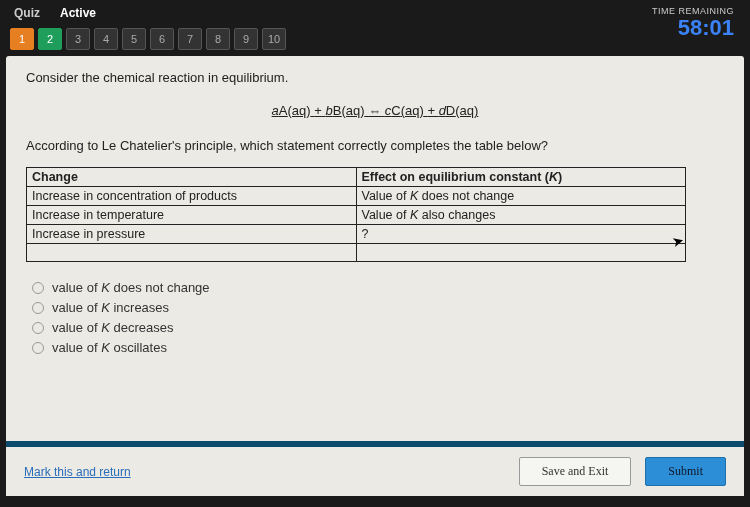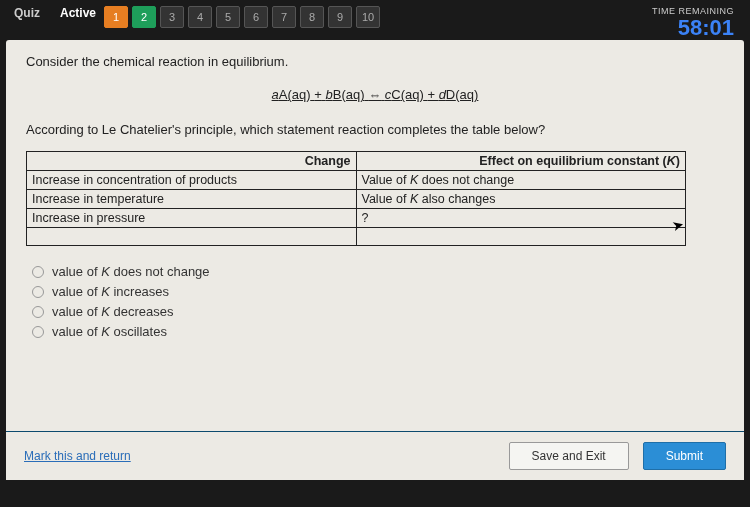--- a/index.html
+++ b/index.html
@@ -12,21 +12,21 @@
     font-size: 13px;
   }
   .top-bar {
     background: #1a1a1a;
     color: #ddd;
     padding: 4px 10px 0 10px;
     display: flex;
     align-items: flex-start;
     justify-content: space-between;
   }
-  .top-left { display: flex; flex-direction: row; gap: 4px; }
+  .top-left { display: flex; flex-direction: column; gap: 4px; }
   .tabs-row { display: flex; gap: 12px; font-size: 12px; font-weight: bold; padding: 2px 4px; }
   .tabs-row .tab-label { color: #ccc; }
   .tabs-row .tab-label.active { color: #fff; margin-left: 8px; }
   .numbox-row { display: flex; gap: 4px; padding: 2px 0 6px 0; }
   .numbox {
     width: 24px; height: 22px;
     border: 1px solid #555;
     background: #333;
     color: #aaa;
     display: flex; align-items: center; justify-content: center;
@@ -63,54 +63,55 @@
     width: 660px;
     font-size: 12.5px;
     margin-bottom: 18px;
   }
   table.eq-table th, table.eq-table td {
     border: 1px solid #222;
     padding: 2px 5px;
     text-align: left;
     height: 18px;
   }
-  table.eq-table th { font-weight: bold; background: transparent; text-align: right; }
+  table.eq-table th { font-weight: bold; background: transparent; }
   .italicK { font-style: italic; }
   .qmark-cell { text-align: center; }
   .cursor-arrow {
     position: absolute;
     font-size: 14px;
     color: #000;
     transform: rotate(-15deg);
     pointer-events: none;
   }
   .options { margin: 6px 0 10px 6px; }
   .opt { display: flex; align-items: center; gap: 8px; margin: 5px 0; font-size: 13px; color: #333; cursor: pointer; }
   .radio {
     width: 12px; height: 12px; border: 1px solid #999; border-radius: 50%;
     display: inline-block;
   }
   .footer-bar {
-    border-top: 1px solid #0c4a6e;
+    border-top: 6px solid #0c4a6e;
     background: #eceae4;
     padding: 10px 18px;
     display: flex;
     align-items: center;
     justify-content: space-between;
   }
   .mark-link { color: #2a6db8; font-size: 12px; text-decoration: underline; cursor: pointer; }
   .btn-row { display: flex; gap: 14px; align-items: center; }
   .btn {
     padding: 6px 22px;
     font-size: 12px;
     border-radius: 2px;
     cursor: pointer;
     border: 1px solid #999;
     background: #f5f5f2;
     color: #333;
+    font-family: Liberation Serif, serif;
   }
   .btn.next {
     background: #2b8ed6;
     border-color: #1f6fa8;
     color: #fff;
     position: relative;
     padding-right: 32px;
   }
   .btn.next::after {
     content: '';
@@ -122,21 +123,21 @@
     border-bottom: 13px solid transparent;
   }
   .next-arrow {
     position: absolute;
     right: -10px; top: 0;
     width: 0; height: 0;
     border-left: 12px solid #2b8ed6;
     border-top: 14px solid transparent;
     border-bottom: 14px solid transparent;
   }
-  .btn.submit { background: #2b8ed6; border-color: #1f6fa8; color: #ffffff; }
+  .btn.submit { background: #2b8ed6; border-color: #1f6fa8; color: #0f172a; }
 </style>
 </head>
 <body>
 
 <div class="top-bar">
   <div class="top-left">
     <div class="tabs-row">
       <span class="tab-label">Quiz</span>
       <span class="tab-label active">Active</span>
     </div>
@@ -166,21 +167,21 @@
     <div class="equation">
       <span class="coef">a</span><span>A</span><span>(aq)</span>
       <span>+</span>
       <span class="coef">b</span><span>B</span><span>(aq)</span>
       <span>⇔</span>
       <span class="coef">c</span><span>C</span><span>(aq)</span>
       <span>+</span>
       <span class="coef">d</span><span>D</span><span>(aq)</span>
     </div>
 
-    <p class="prompt">According to Le Chatelier's principle, which statement reaction completes the table below?</p>
+    <p class="prompt">According to Le Chatelier's principle, which statement correctly completes the table below?</p>
 
     <div style="position:relative;">
       <table class="eq-table">
         <thead>
           <tr>
             <th style="width:50%">Change</th>
             <th>Effect on equilibrium constant (<span class="italicK">K</span>)</th>
           </tr>
         </thead>
         <tbody id="tblbody">

